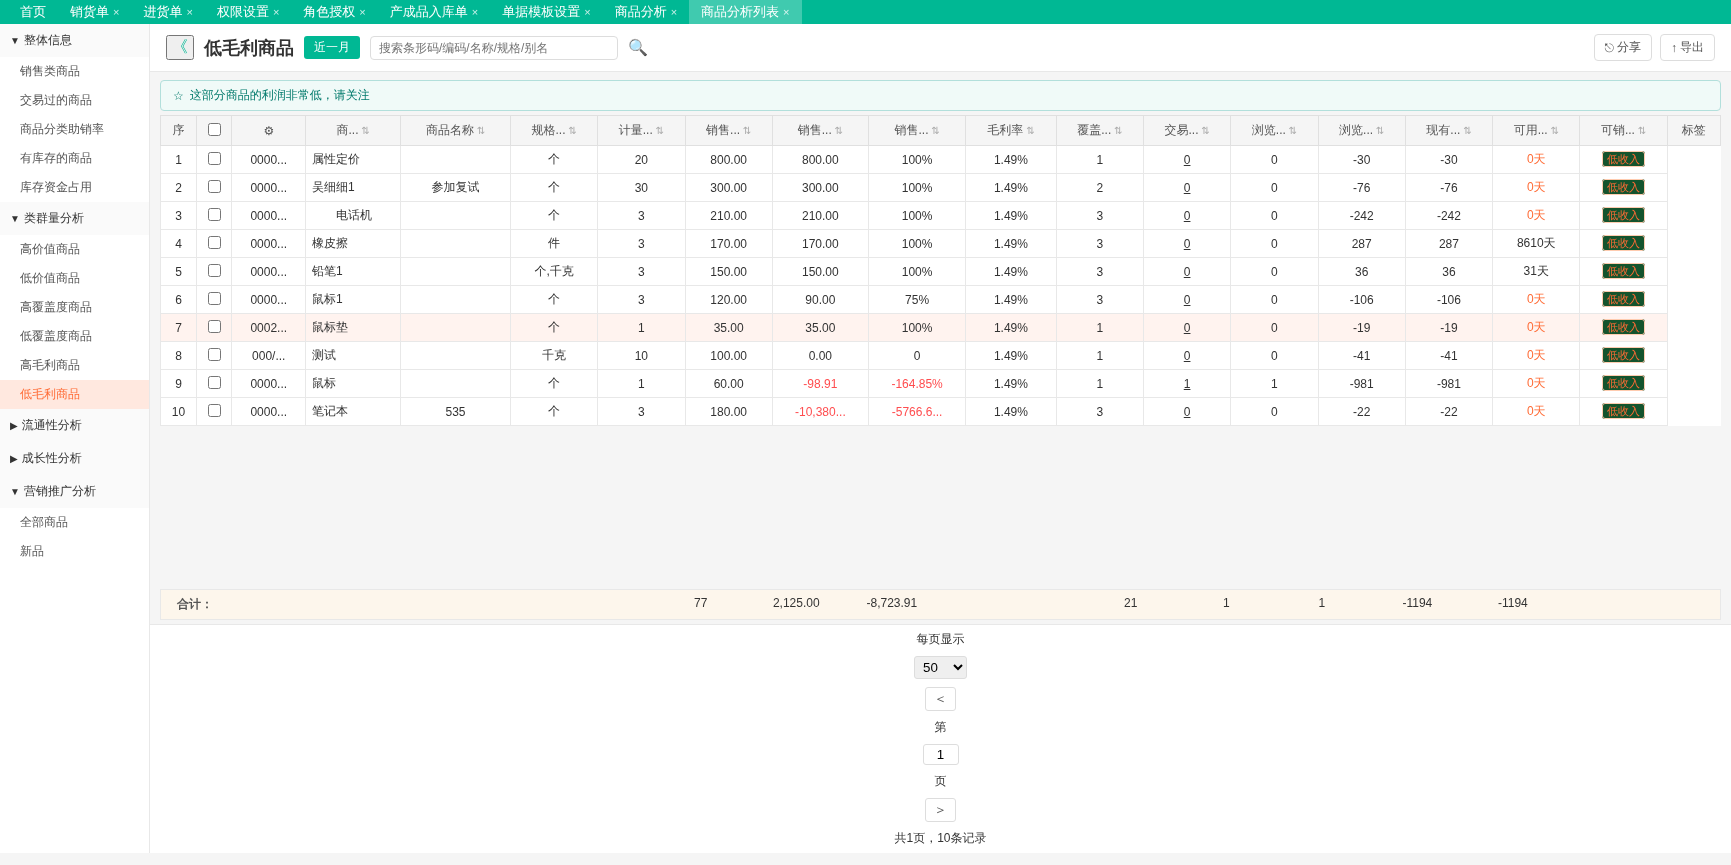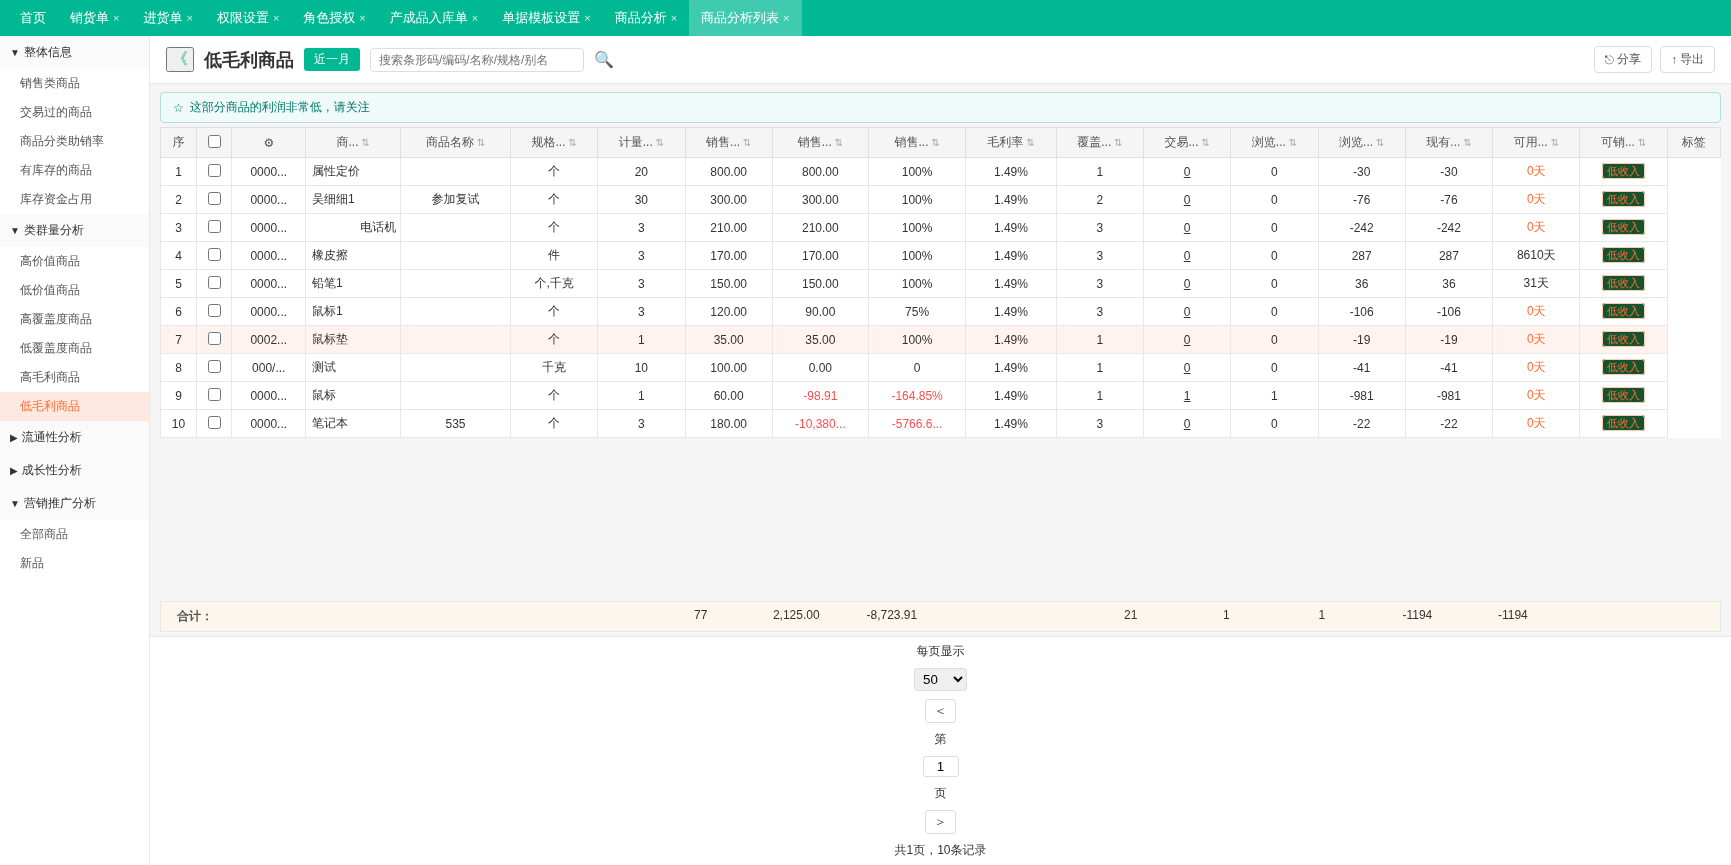--- a/index.html
+++ b/index.html
@@ -3,21 +3,21 @@
   <meta charset="utf-8">
   <style>
     * { box-sizing: border-box; margin: 0; padding: 0; }
     body { font-family: 'Microsoft YaHei', Arial, sans-serif; font-size: 12px; background: #f5f5f5; color: #333; }
 
     
     .top-nav {
       background: #00b894;
       display: flex;
       align-items: center;
-      height: 36px;
+      height: 24px;
       padding: 0 8px;
       gap: 0;
     }
     .top-nav-item {
       color: #fff;
       padding: 0 12px;
       height: 36px;
       display: flex;
       align-items: center;
       cursor: pointer;
@@ -89,21 +89,21 @@
       padding: 3px 10px;
       border-radius: 3px;
       cursor: pointer;
       font-size: 12px;
     }
     .search-box {
       border: 1px solid #ddd;
       border-radius: 4px;
       padding: 4px 8px;
       font-size: 12px;
-      width: 214px;
+      width: 248px;
       outline: none;
     }
     .search-icon-btn {
       background: none;
       border: none;
       cursor: pointer;
       color: #00b894;
       font-size: 16px;
     }
     .header-actions {
@@ -407,21 +407,21 @@
       <td>0</td>
       <td>-76</td>
       <td>-76</td>
       <td class="text-orange">0天</td>
       <td><span class="tag-low-income">低收入</span></td>
     </tr>
             <tr>
       <td>3</td>
       <td><input type="checkbox" style=""></td>
       <td>0000...</td>
-      <td style="text-align:right; padding-left:6px;margin-left:43px;">电话机</td>
+      <td style="text-align:center; padding-left:6px;margin-left:43px;">电话机</td>
       <td></td>
       <td>个</td>
       <td>3</td>
       <td>210.00</td>
       <td class="">210.00</td>
       <td class="">100%</td>
       <td>1.49%</td>
       <td>3</td>
       <td><span class="underline-link">0</span></td>
       <td>0</td>

